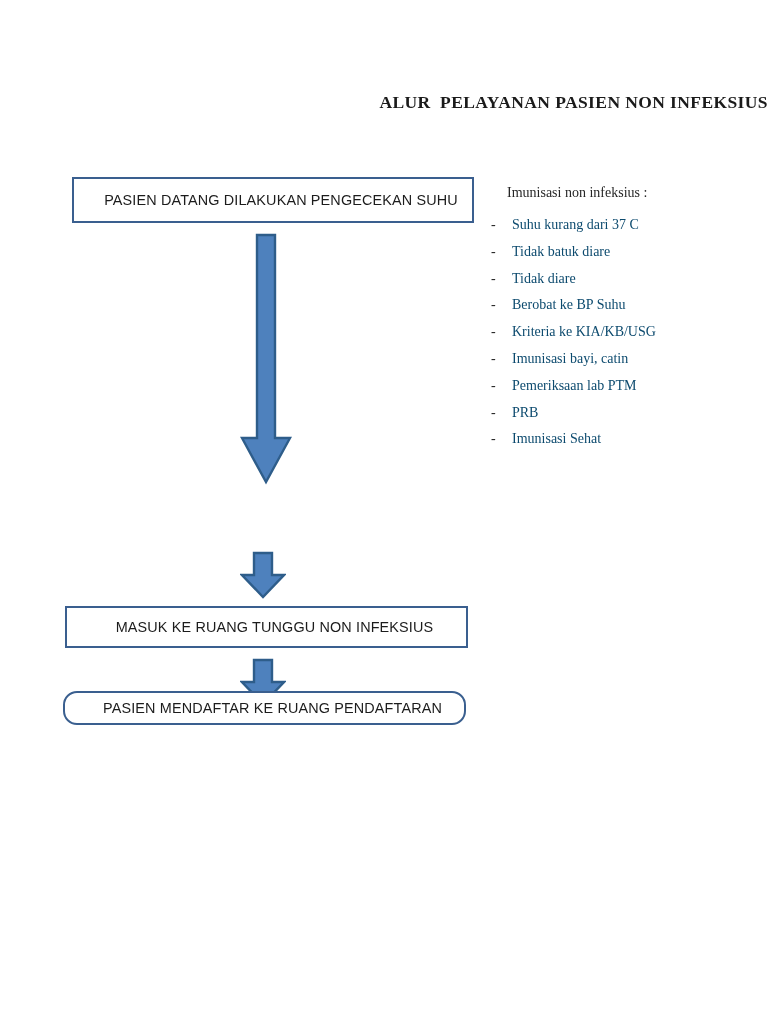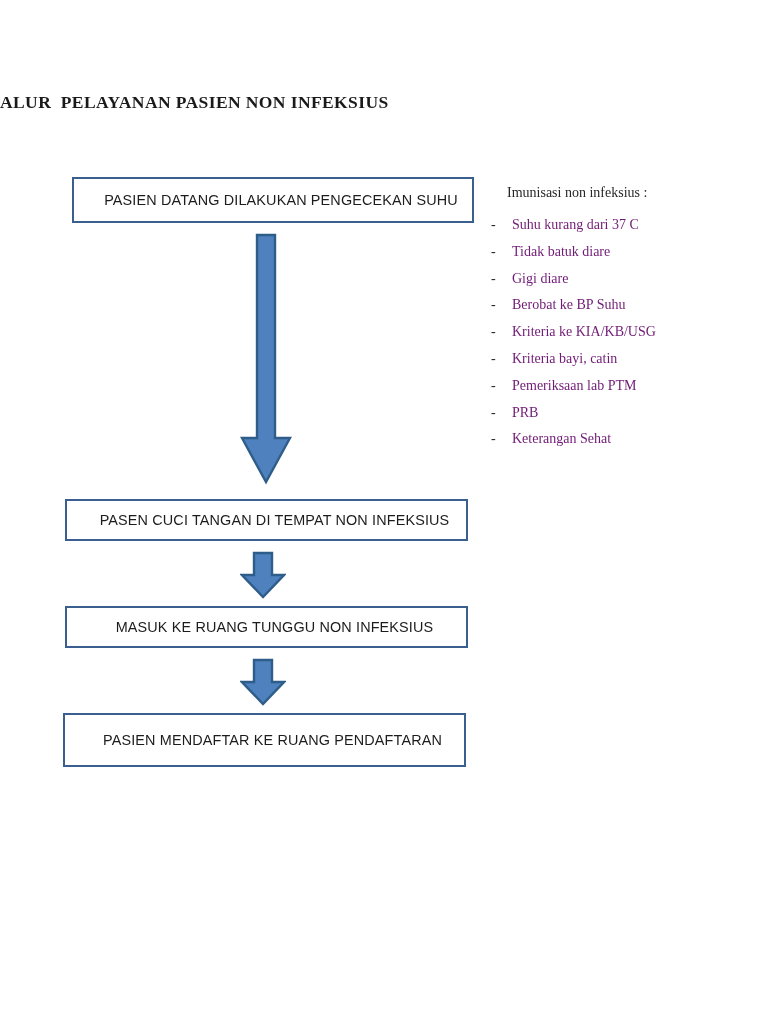--- a/index.html
+++ b/index.html
@@ -24,21 +24,21 @@
     width: 768px;
     height: 1024px;
   }
 
   
   .doc-title {
     position: absolute;
     left: 0;
     top: 92px;
     width: 768px;
-    text-align: left;
+    text-align: right;
     font-family: "Liberation Serif", "DejaVu Serif", serif;
     font-weight: bold;
     font-size: 17.5px;
     letter-spacing: 0.4px;
     color: #1a1a1a;
     white-space: pre;
   }
 
   
   .flow-box {
@@ -56,21 +56,21 @@
     font-size: 14.4px;
     letter-spacing: 0.15px;
     color: #1c1c1c;
     white-space: nowrap;
     line-height: 1;
   }
 
   #box-1 { left: 72px;  top: 177px; width: 402px; height: 46px; }
   #box-2 { left: 65px;  top: 499px; width: 403px; height: 42px; }
   #box-3 { left: 65px;  top: 606px; width: 403px; height: 42px; }
-  #box-4 { left: 63px;  top: 713px; width: 403px; height: 54px; }
+  #box-4 { left: 63px;  top: 691px; width: 403px; height: 34px; border-radius: 14px; }
 
   
   .arrow {
     position: absolute;
     display: block;
   }
   #arrow-long  { left: 240px; top: 233px; width: 52px;  height: 252px; }
   #arrow-s1    { left: 240px; top: 551px; width: 46px;  height: 48px;  }
   #arrow-s2    { left: 240px; top: 658px; width: 46px;  height: 48px;  }
 
@@ -112,41 +112,38 @@
     left: 4px;
     top: 0;
     font-size: 14px;
     color: #262626;
   }
   .criteria-item .ctext {
     position: absolute;
     left: 25px;
     top: 0;
     font-size: 14px;
-    color: #701a75;
+    color: #0c4a6e;
   }
 </style>
 </head>
 <body>
 
 <div class="page">
 
   <div class="doc-title">ALUR  PELAYANAN PASIEN NON INFEKSIUS</div>
 
   <div class="flow-box" id="box-1">
     <span class="box-label">PASIEN DATANG DILAKUKAN PENGECEKAN SUHU</span>
   </div>
 
   <svg class="arrow" id="arrow-long" viewBox="0 0 52 252" preserveAspectRatio="none">
     <polygon points="17,2 35,2 35,205 50,205 26,249 2,205 17,205" fill="#4E81BD" stroke="#2E5D8A" stroke-width="2.4" stroke-linejoin="miter"></polygon>
   </svg>
 
-  <div class="flow-box" id="box-2">
-    <span class="box-label">PASEN CUCI TANGAN DI TEMPAT NON INFEKSIUS</span>
-  </div>
 
   <svg class="arrow" id="arrow-s1" viewBox="0 0 46 48" preserveAspectRatio="none">
     <polygon points="14,2 32,2 32,24 44,24 23,46 2,24 14,24" fill="#4E81BD" stroke="#2E5D8A" stroke-width="2.4" stroke-linejoin="miter"></polygon>
   </svg>
 
   <div class="flow-box" id="box-3">
     <span class="box-label">MASUK KE RUANG TUNGGU NON INFEKSIUS</span>
   </div>
 
   <svg class="arrow" id="arrow-s2" viewBox="0 0 46 48" preserveAspectRatio="none">
@@ -163,42 +160,42 @@
         <li class="criteria-item">
           <span class="dash">-</span>
           <span class="ctext">Suhu kurang dari 37 C</span>
         </li>
         <li class="criteria-item">
           <span class="dash">-</span>
           <span class="ctext">Tidak batuk diare</span>
         </li>
         <li class="criteria-item">
           <span class="dash">-</span>
-          <span class="ctext">Gigi diare</span>
+          <span class="ctext">Tidak diare</span>
         </li>
         <li class="criteria-item">
           <span class="dash">-</span>
           <span class="ctext">Berobat ke BP Suhu</span>
         </li>
         <li class="criteria-item">
           <span class="dash">-</span>
           <span class="ctext">Kriteria ke KIA/KB/USG</span>
         </li>
         <li class="criteria-item">
           <span class="dash">-</span>
-          <span class="ctext">Kriteria bayi, catin</span>
+          <span class="ctext">Imunisasi bayi, catin</span>
         </li>
         <li class="criteria-item">
           <span class="dash">-</span>
           <span class="ctext">Pemeriksaan lab PTM</span>
         </li>
         <li class="criteria-item">
           <span class="dash">-</span>
           <span class="ctext">PRB</span>
         </li>
         <li class="criteria-item">
           <span class="dash">-</span>
-          <span class="ctext">Keterangan Sehat</span>
+          <span class="ctext">Imunisasi Sehat</span>
         </li>
       </ul>
   </div>
 
 </div>
 
 </body></html>

